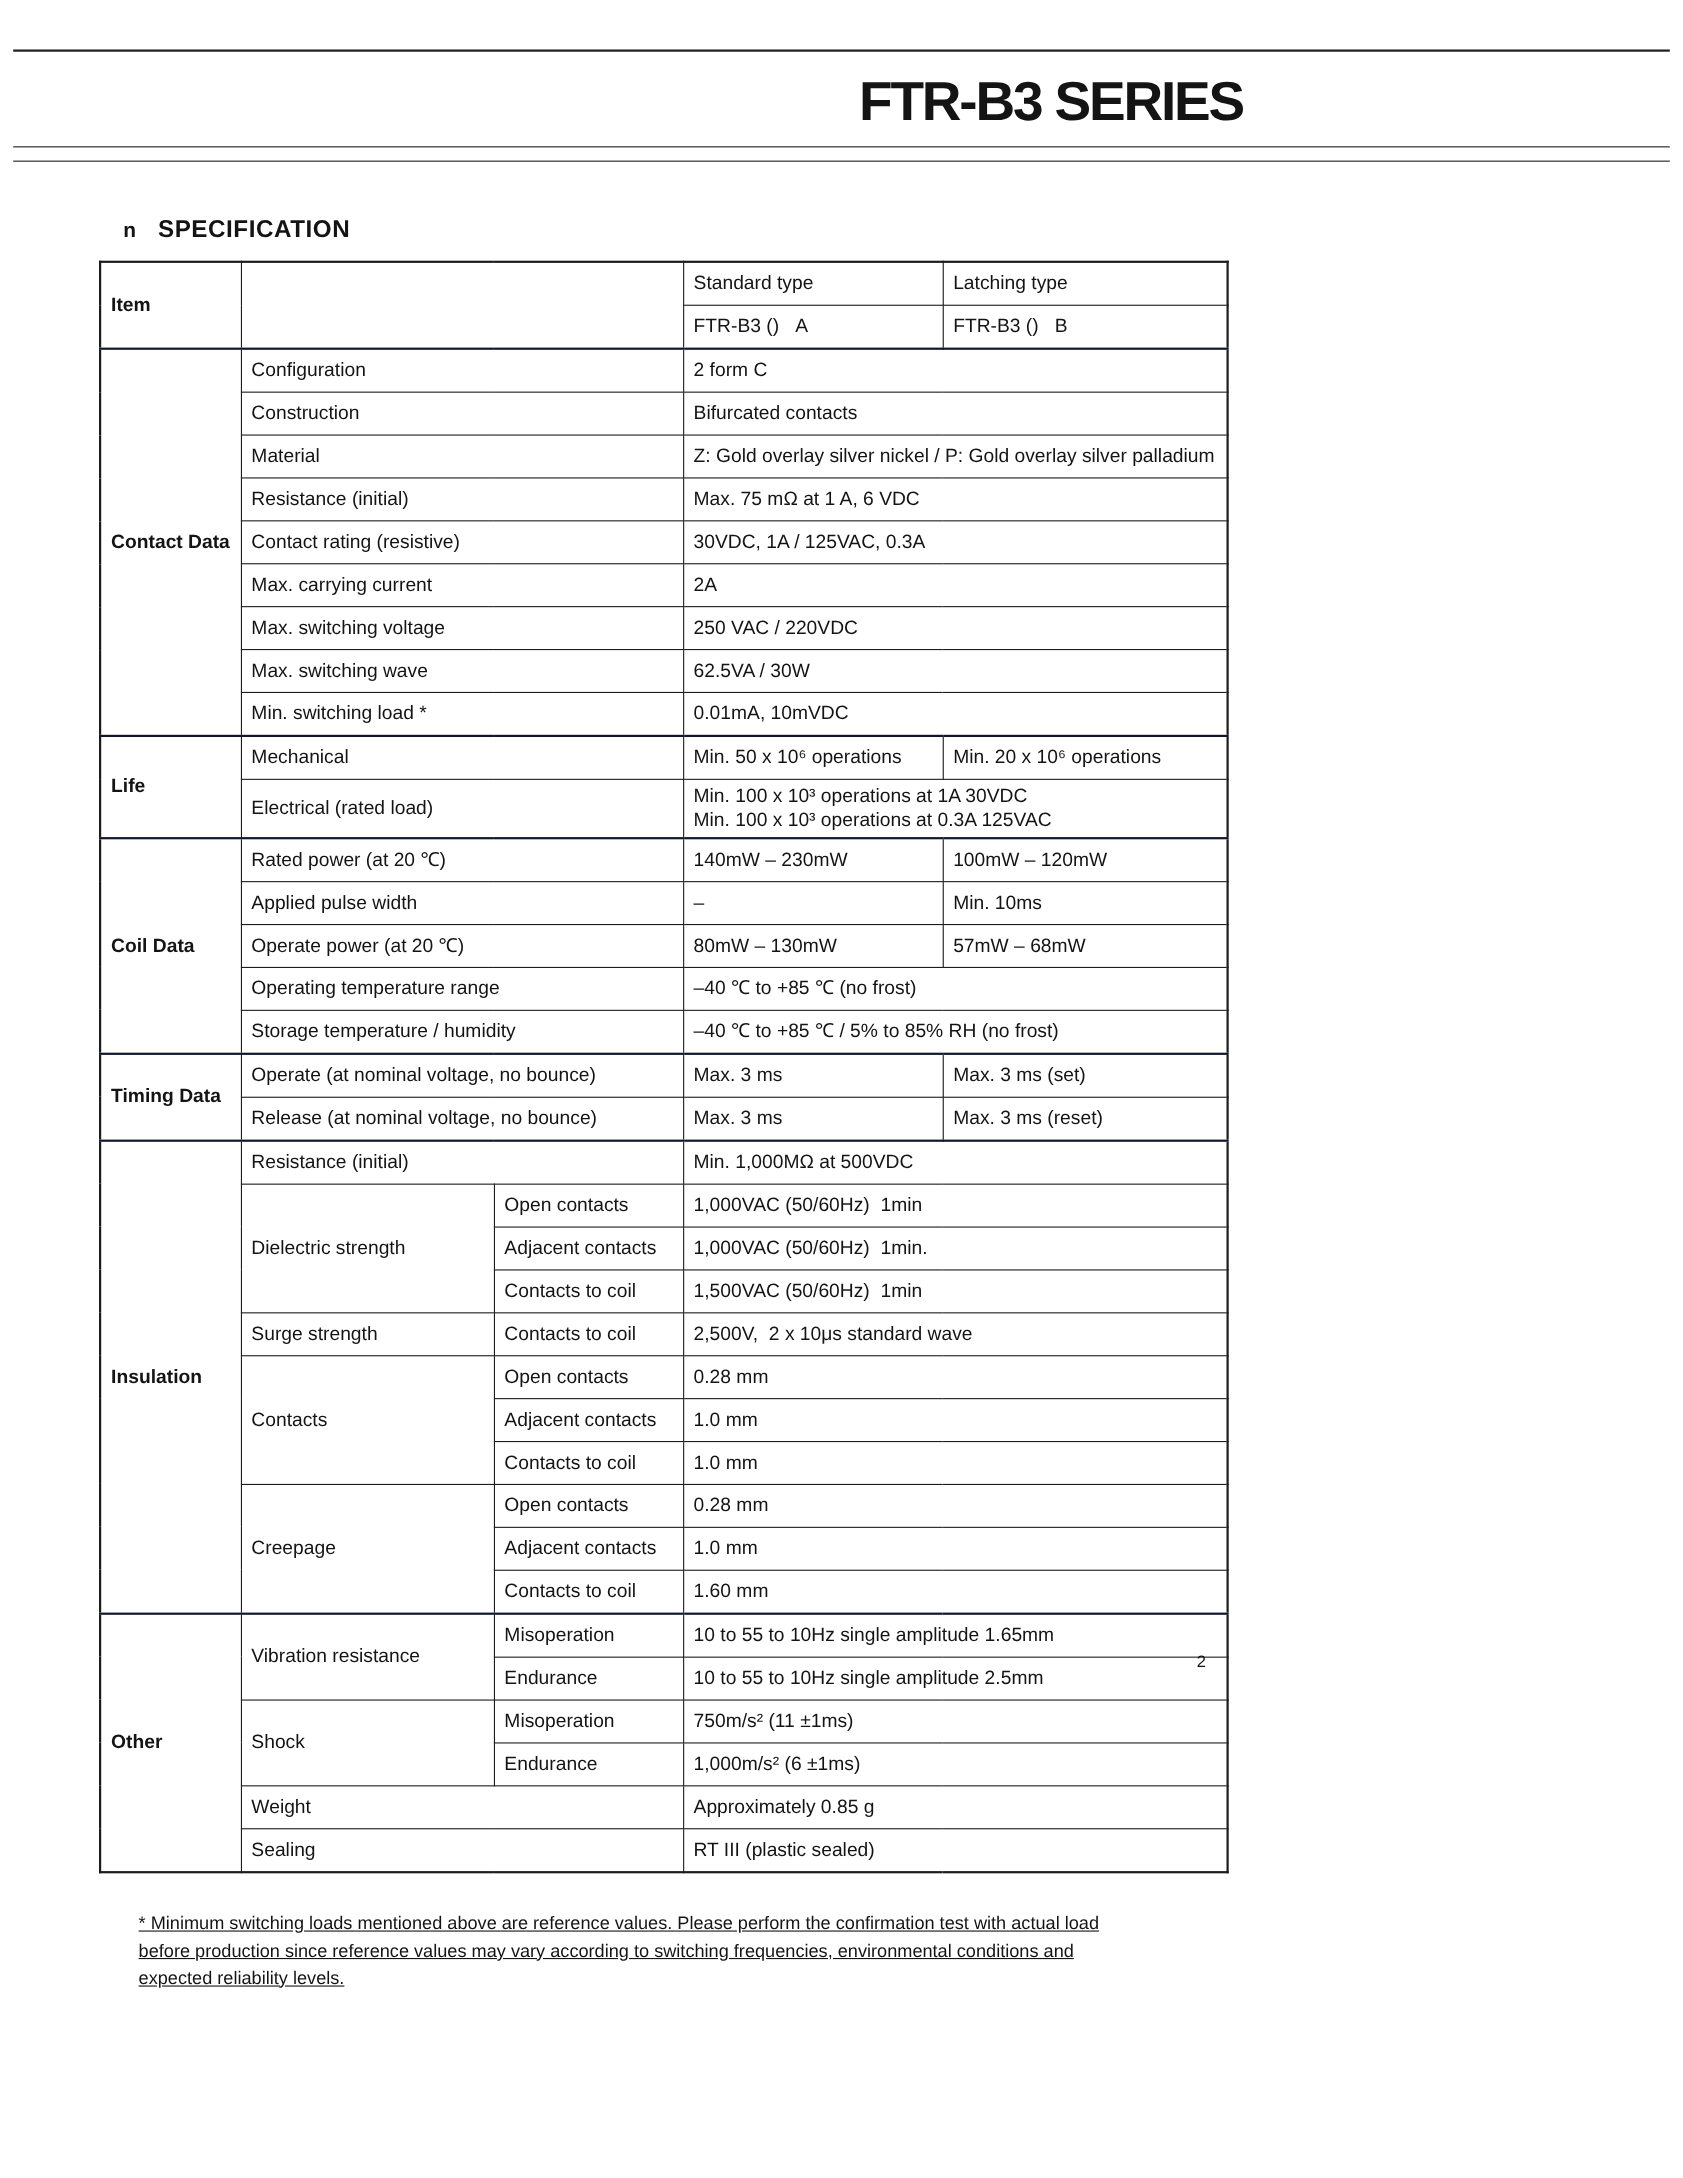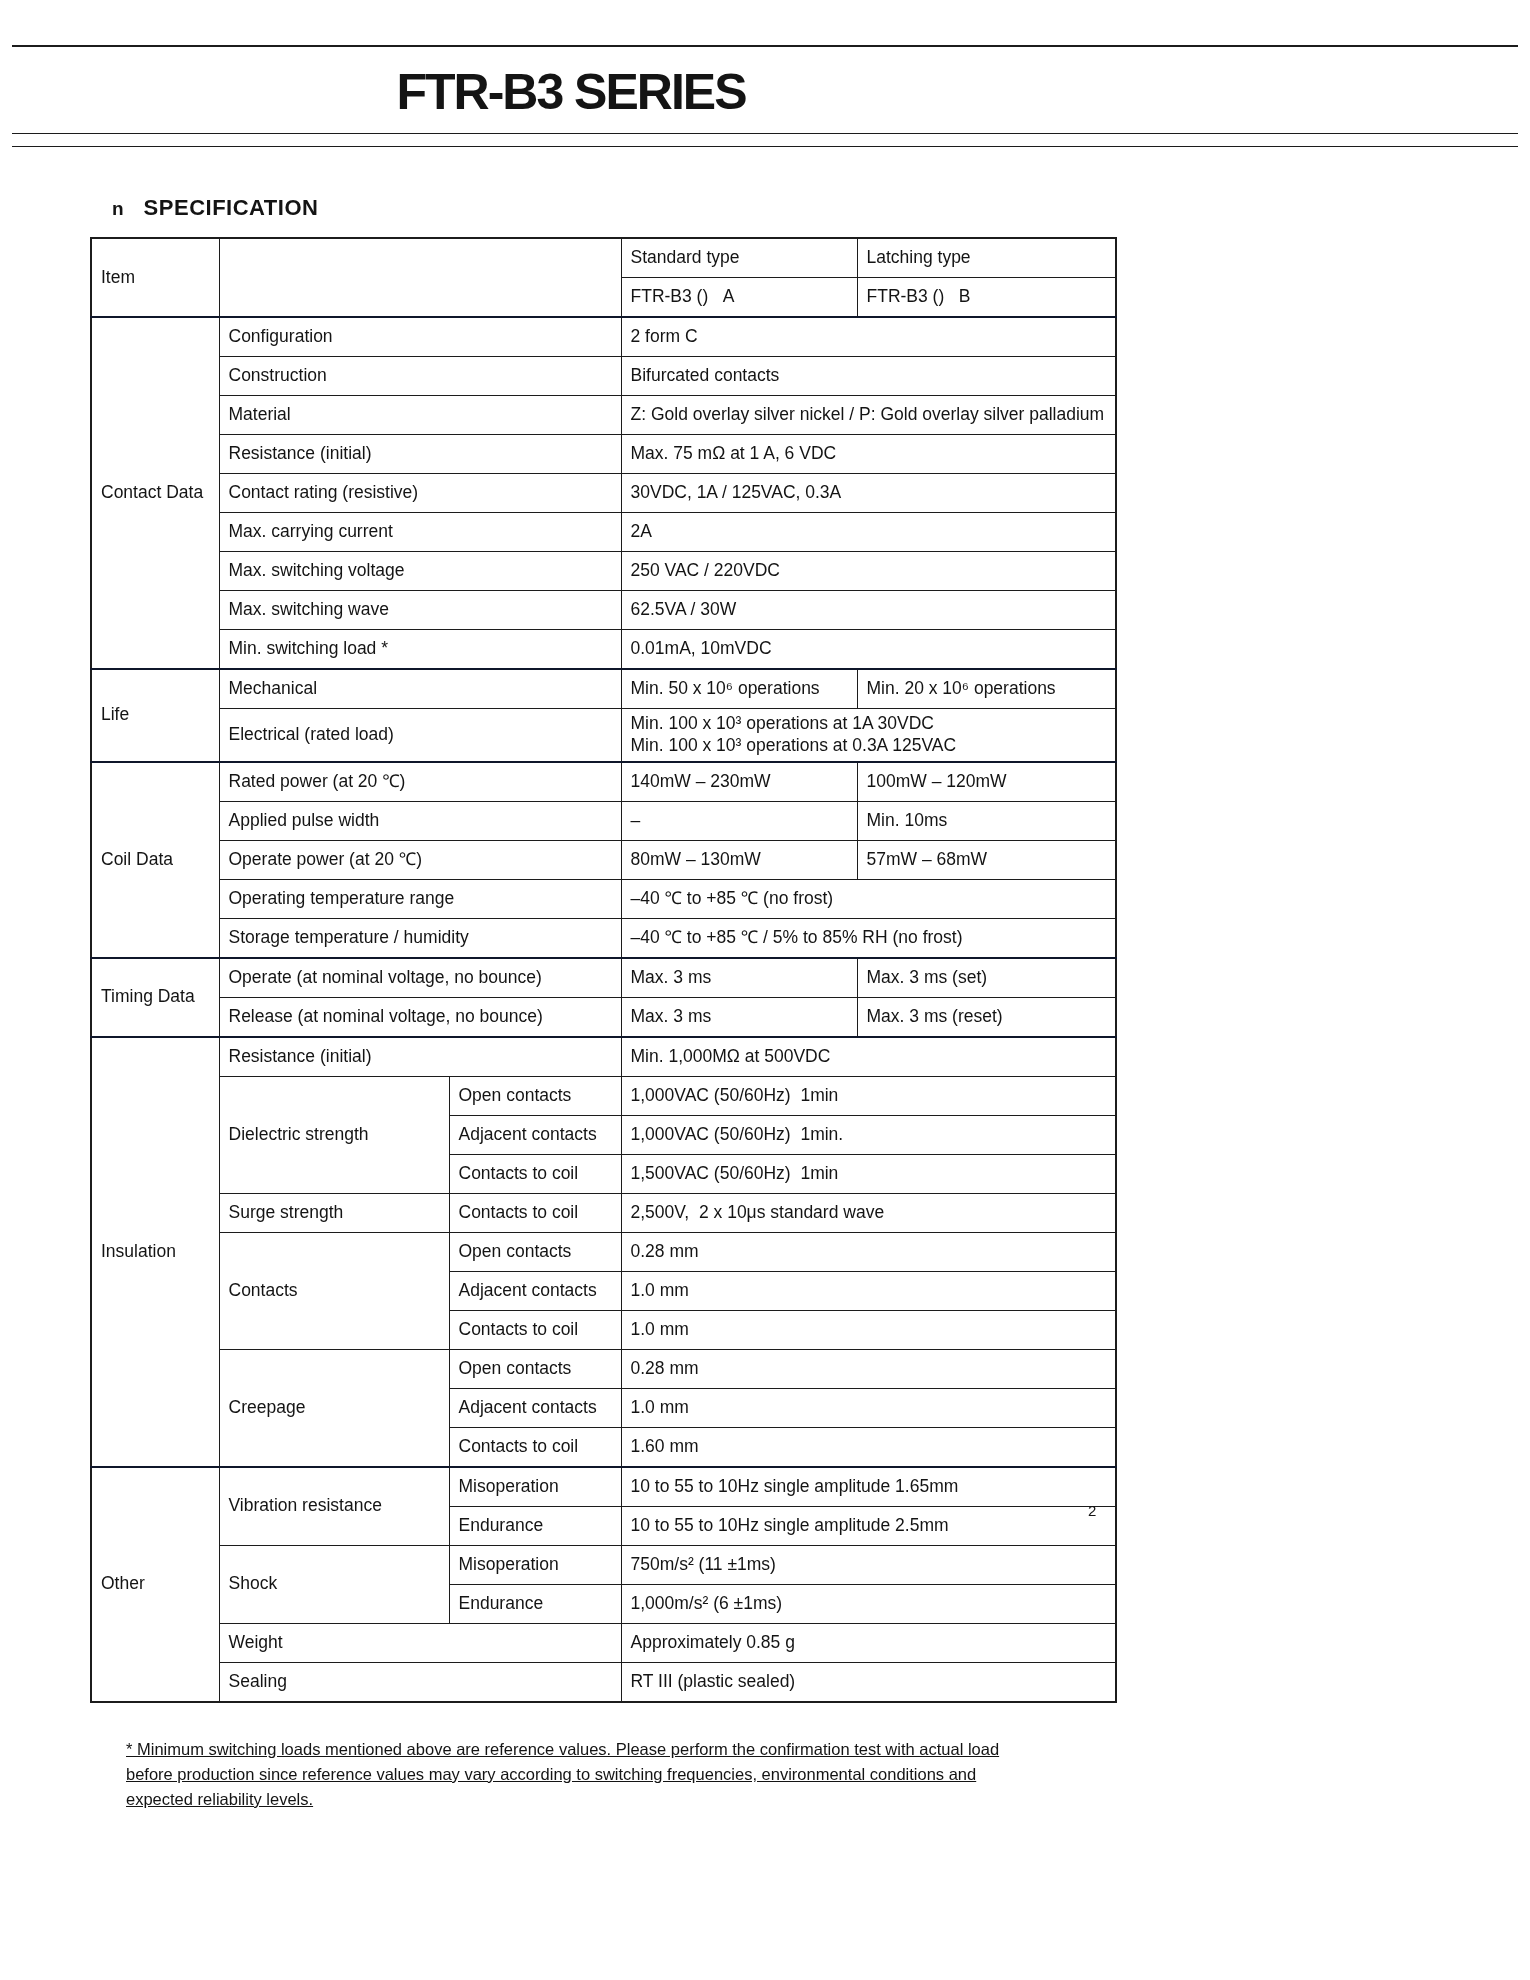--- a/index.html
+++ b/index.html
@@ -5,21 +5,21 @@
   html, body { margin:0; padding:0; }
   body {
     width:1530px; height:1980px;
     background:#ffffff; color:#141414;
     font-family:"Liberation Sans", sans-serif;
     position:relative; overflow:hidden;
   }
   .rule { border:none; border-top:2px solid #1c1c1c; margin:0 12px; height:0; }
   .rule.thin { border-top-width:1.5px; }
   .page-title {
-    text-align:center;
+    text-align:right;
     font-size:50px; font-weight:bold; letter-spacing:-2px;
     margin:16px 400px 12px 12px;
     white-space:nowrap;
   }
   .section-heading {
     margin:48px 0 0 112px;
     display:flex; align-items:baseline; gap:20px;
   }
   .section-heading .bullet { font-size:19px; font-weight:bold; }
   .section-heading .sec-title { font-size:22px; font-weight:bold; letter-spacing:0.5px;text-align:right; }
@@ -34,21 +34,21 @@
   }
   table.spec td {
     border:1px solid #1c1c1c;
     padding:4px 9px;
     height:30px;
     vertical-align:middle;
     line-height:1.25;
     overflow:hidden;
   }
   table.spec tr.sec > td { border-top:2px solid #0f172a; }
-  td.c { vertical-align:top; padding-top:8px; }
+  td.c { vertical-align:top; padding-top:8px;font-weight:bold; }
   td.pre { white-space:pre-line;margin-left:48px; }
 
   .footnote {
     margin:34px 0 0 126px;
     width:875px;
     font-size:16.5px;
     line-height:25px;
     text-decoration:underline;
   }
   .page-number {

